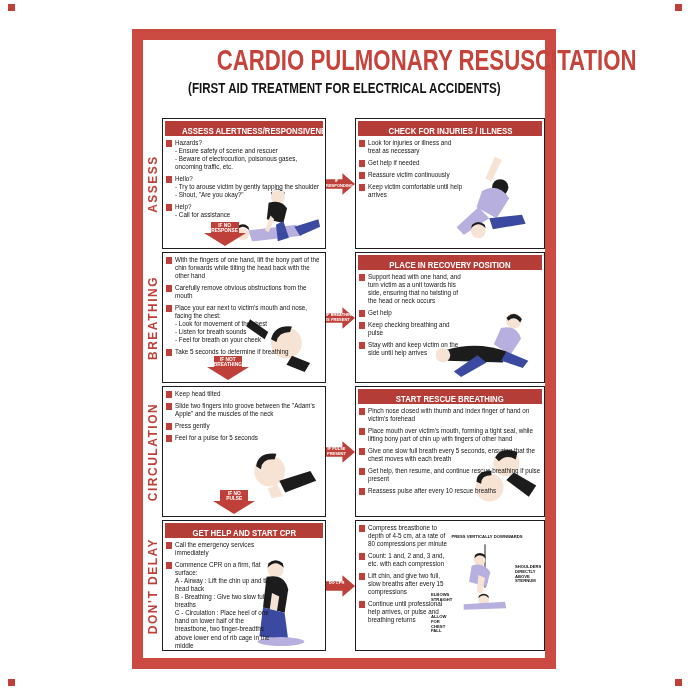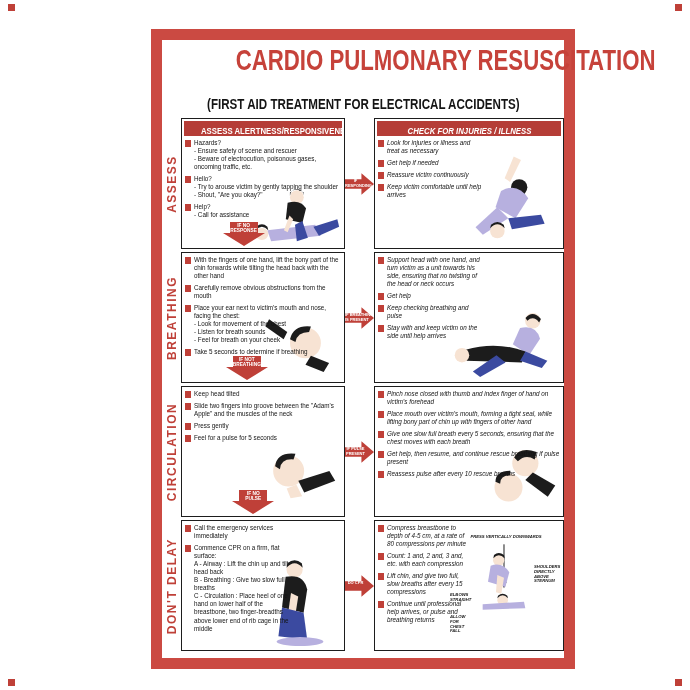--- a/index.html
+++ b/index.html
@@ -7,47 +7,47 @@
     width:690px;height:690px;background:#ffffff;position:relative;overflow:hidden;
     font-family:"Liberation Sans",sans-serif;
   }
   .corner{position:absolute;width:7px;height:7px;background:var(--accent-red,#bf4038);}
   .corner.tl{left:8px;top:4px;}
   .corner.tr{right:8px;top:4px;}
   .corner.bl{left:8px;bottom:4px;}
   .corner.br{right:8px;bottom:4px;}
 
   .poster{
-    position:absolute;left:151px;top:29px;width:402px;height:618px;
+    position:absolute;left:132px;top:29px;width:402px;height:618px;
     border:11px solid var(--frame-red,#cb4a42);background:#fff;
   }
   .title{margin-top:4px;text-align:center;white-space:nowrap;}
   .cx{display:inline-block;transform-origin:50% 50%;white-space:nowrap;}
   .cx-title{
     transform:scaleX(0.74);font-size:30px;line-height:32px;font-weight:bold;
     color:var(--title-red,#c6423a);letter-spacing:0px;
   }
-  .subtitle{margin-top:19px;text-align:center;white-space:nowrap;}
+  .subtitle{margin-top:3px;text-align:center;white-space:nowrap;}
   .cx-sub{transform:scaleX(0.8);font-size:14.5px;line-height:16px;font-weight:bold;color:#141414;}
 
   .grid{position:absolute;left:0;right:0;top:76px;bottom:0;padding-top:2px;}
   .row{display:flex;height:131px;margin-bottom:3px;}
   .side{width:19px;position:relative;flex:none;}
   .side-label{
     position:absolute;left:50%;top:50%;
     transform:translate(-50%,-50%) rotate(-90deg);
     color:var(--accent-red,#bf4038);font-weight:bold;font-size:12px;
     letter-spacing:1.5px;white-space:nowrap;
   }
   .panel{
     border:1.5px solid #1d1d1d;background:#fff;position:relative;
     box-sizing:border-box;overflow:hidden;
   }
   .panel.left{width:164px;flex:none;}
-  .panel.right{flex:1;font-style:italic;}
+  .panel.right{flex:1;}
   .panel-header{
     margin:2px 2px 0 2px;height:15px;line-height:15px;
     background:var(--header-red,#b53d37);color:#fff;text-align:center;
     font-weight:bold;white-space:nowrap;overflow:hidden;
   }
   .panel-header .cx-h{transform:scaleX(0.82);font-size:9.5px;}
   .bullets{position:relative;z-index:2;padding:3px 2px 0 3px;}
   .bullet{display:flex;margin-bottom:4px;}
   .bullet .sq{
     flex:none;width:6px;height:7px;background:var(--accent-red,#bf4038);
@@ -262,20 +262,21 @@
             <svg viewBox="0 0 30 26" xmlns="http://www.w3.org/2000/svg">
     <path d="M0 8 H17 V2 L30 13 L17 24 V18 H0 Z" fill="#bf4038"></path>
             </svg>
             <div class="conn-text">
               <div>IF BREATHING</div>
               <div>IS PRESENT</div>
             </div>
           </div>
         </div>
         <div class="panel right">
+          <div class="panel-header"><span class="cx cx-h">PLACE IN RECOVERY POSITION</span></div>
           <div class="bullets">
             <div class="bullet">
               <div class="sq"></div>
               <div class="bt" style="max-width: 95px;">
                 <div>Support head with one hand, and turn victim as a unit towards his side, ensuring that no twisting of the head or neck occurs</div>
               </div>
             </div>
             <div class="bullet">
               <div class="sq"></div>
               <div class="bt" style="max-width: 95px;">
@@ -362,20 +363,21 @@
             <svg viewBox="0 0 30 26" xmlns="http://www.w3.org/2000/svg">
     <path d="M0 8 H17 V2 L30 13 L17 24 V18 H0 Z" fill="#bf4038"></path>
             </svg>
             <div class="conn-text">
               <div>IF PULSE</div>
               <div>PRESENT</div>
             </div>
           </div>
         </div>
         <div class="panel right">
+          <div class="panel-header"><span class="cx cx-h">START RESCUE BREATHING</span></div>
           <div class="bullets">
             <div class="bullet">
               <div class="sq"></div>
               <div class="bt">
                 <div>Pinch nose closed with thumb and index finger of hand on victim's forehead</div>
               </div>
             </div>
             <div class="bullet">
               <div class="sq"></div>
               <div class="bt">
@@ -410,20 +412,21 @@
     <path d="M64 38 L88 52 L80 64 L56 46 Z" fill="#1c1c1c"></path>
             </svg>
           </div>
         </div>
       </div>
       <div class="row">
         <div class="side">
           <div class="side-label">DON'T DELAY</div>
         </div>
         <div class="panel left">
+          <div class="panel-header"><span class="cx cx-h">GET HELP AND START CPR</span></div>
           <div class="bullets">
             <div class="bullet">
               <div class="sq"></div>
               <div class="bt" style="max-width: 102px;">
                 <div>Call the emergency services immediately</div>
               </div>
             </div>
             <div class="bullet">
               <div class="sq"></div>
               <div class="bt" style="max-width: 102px;">

